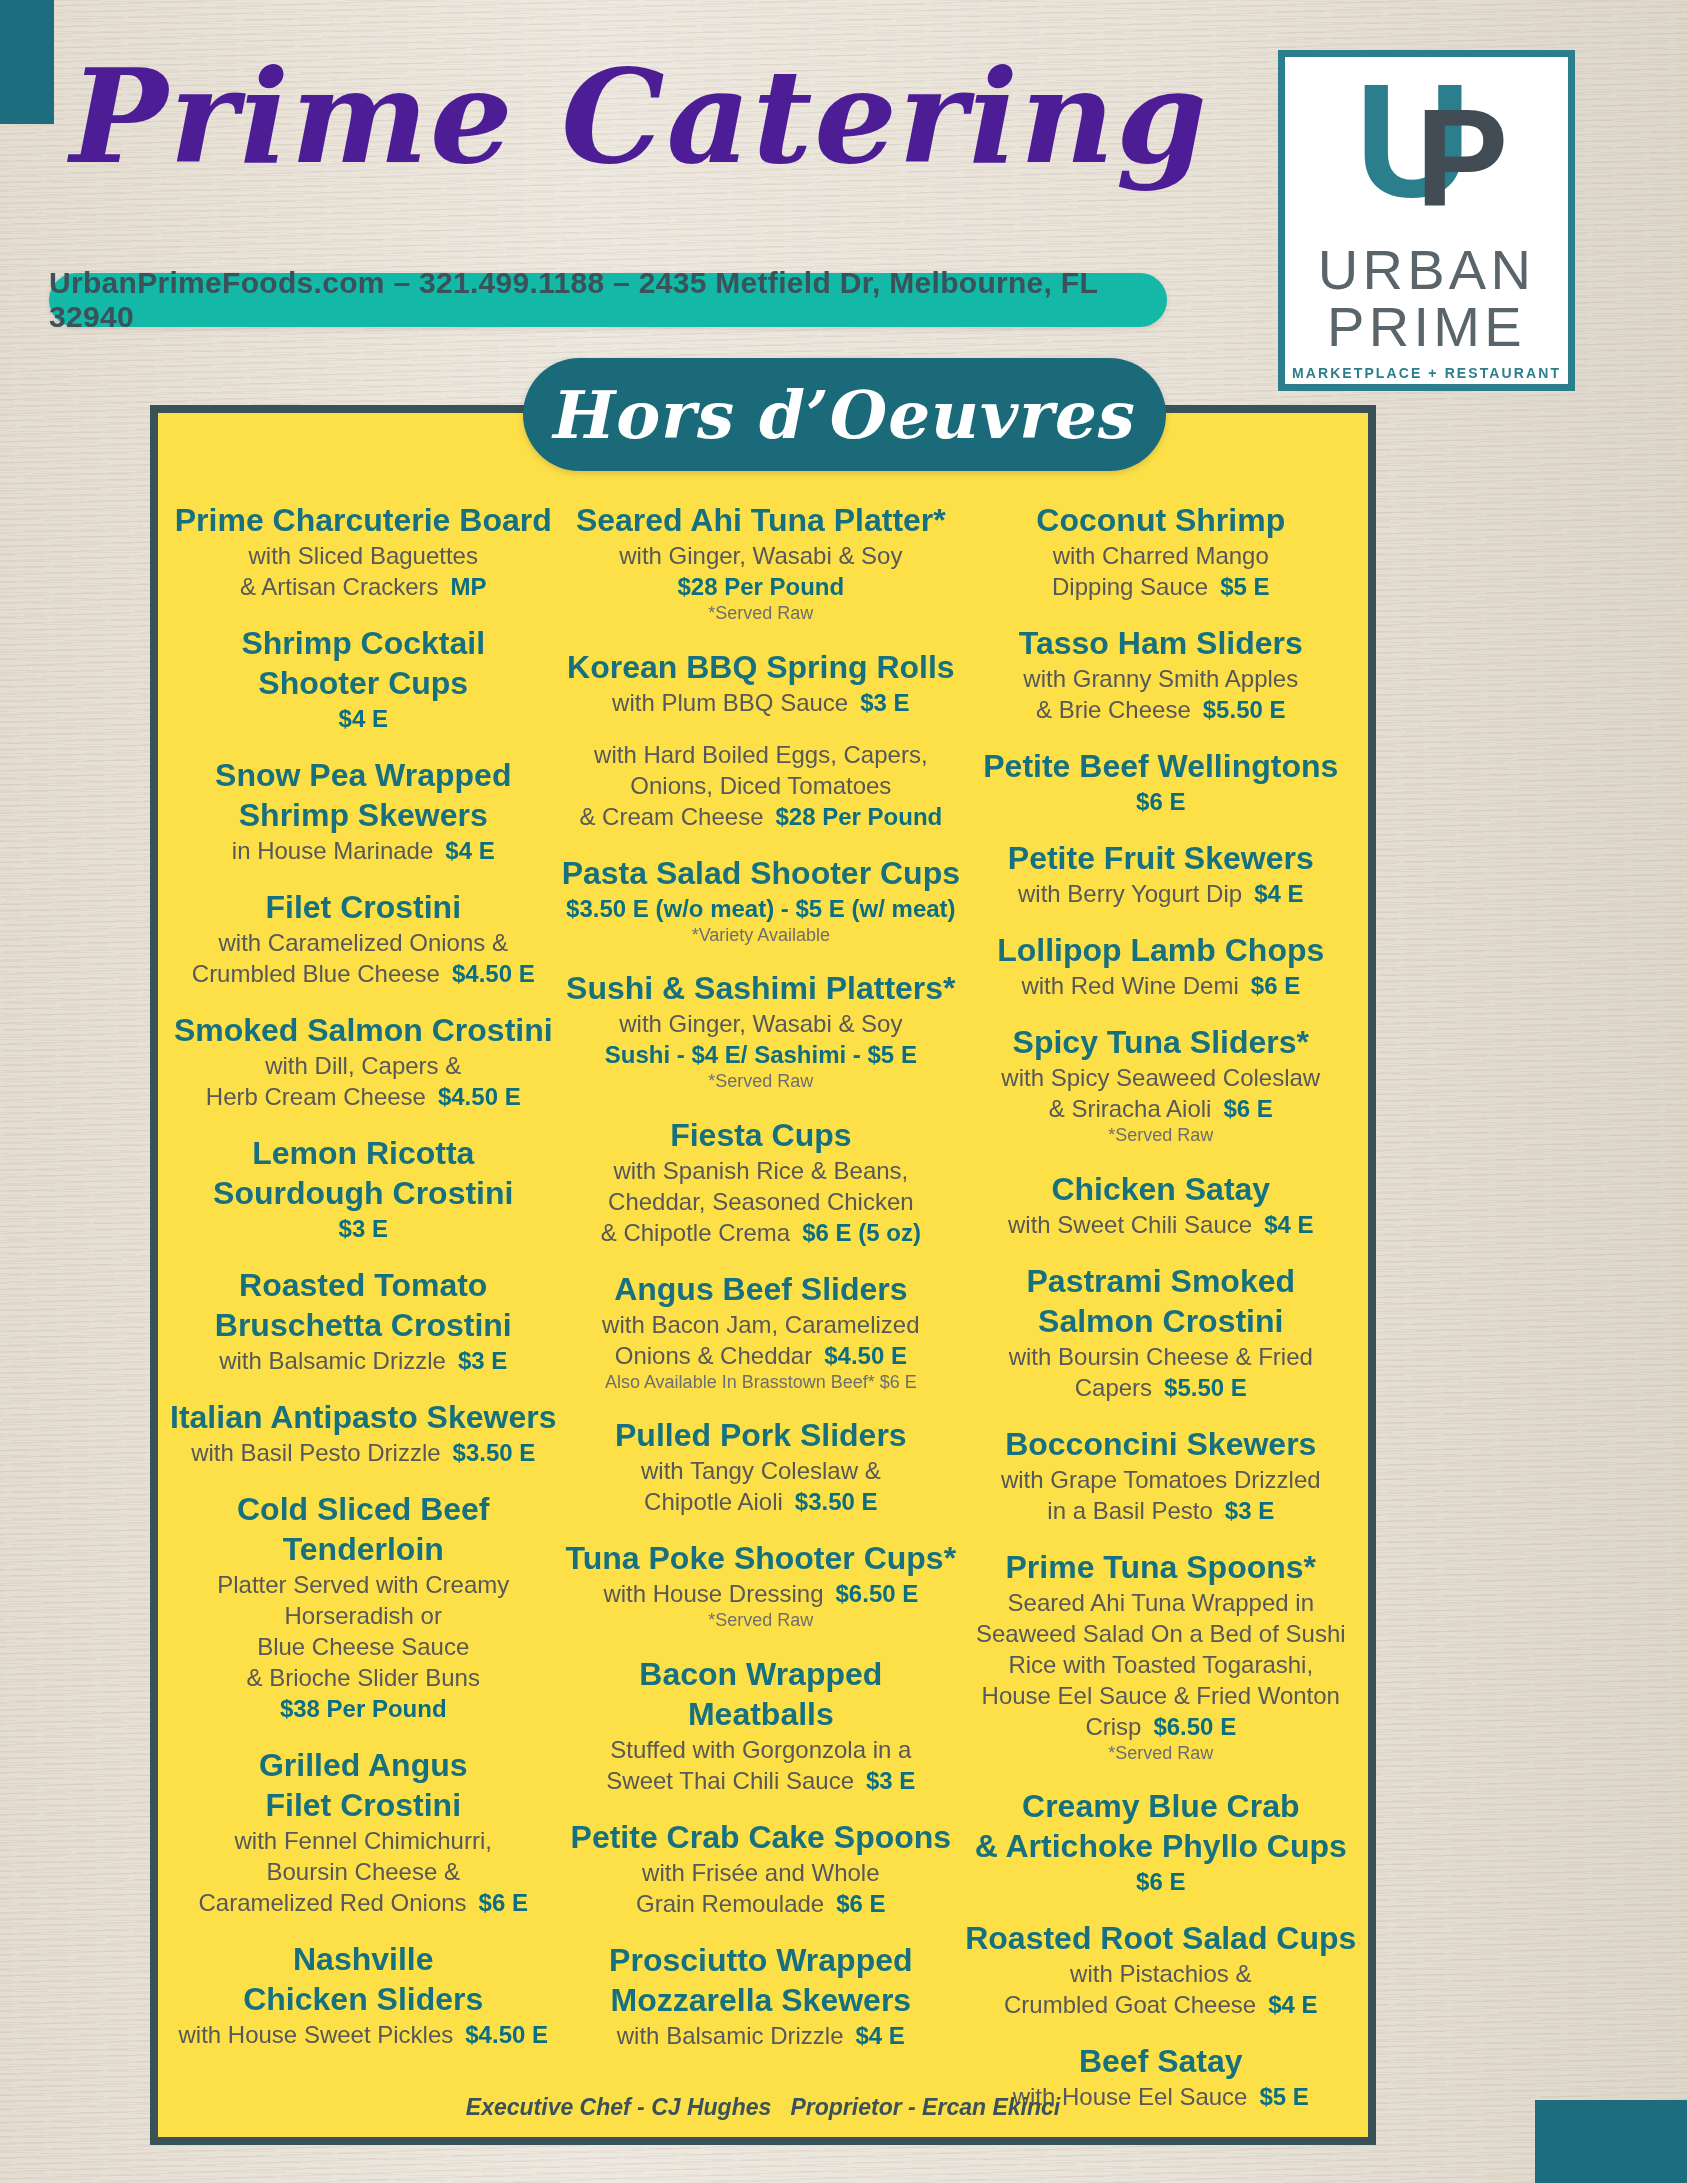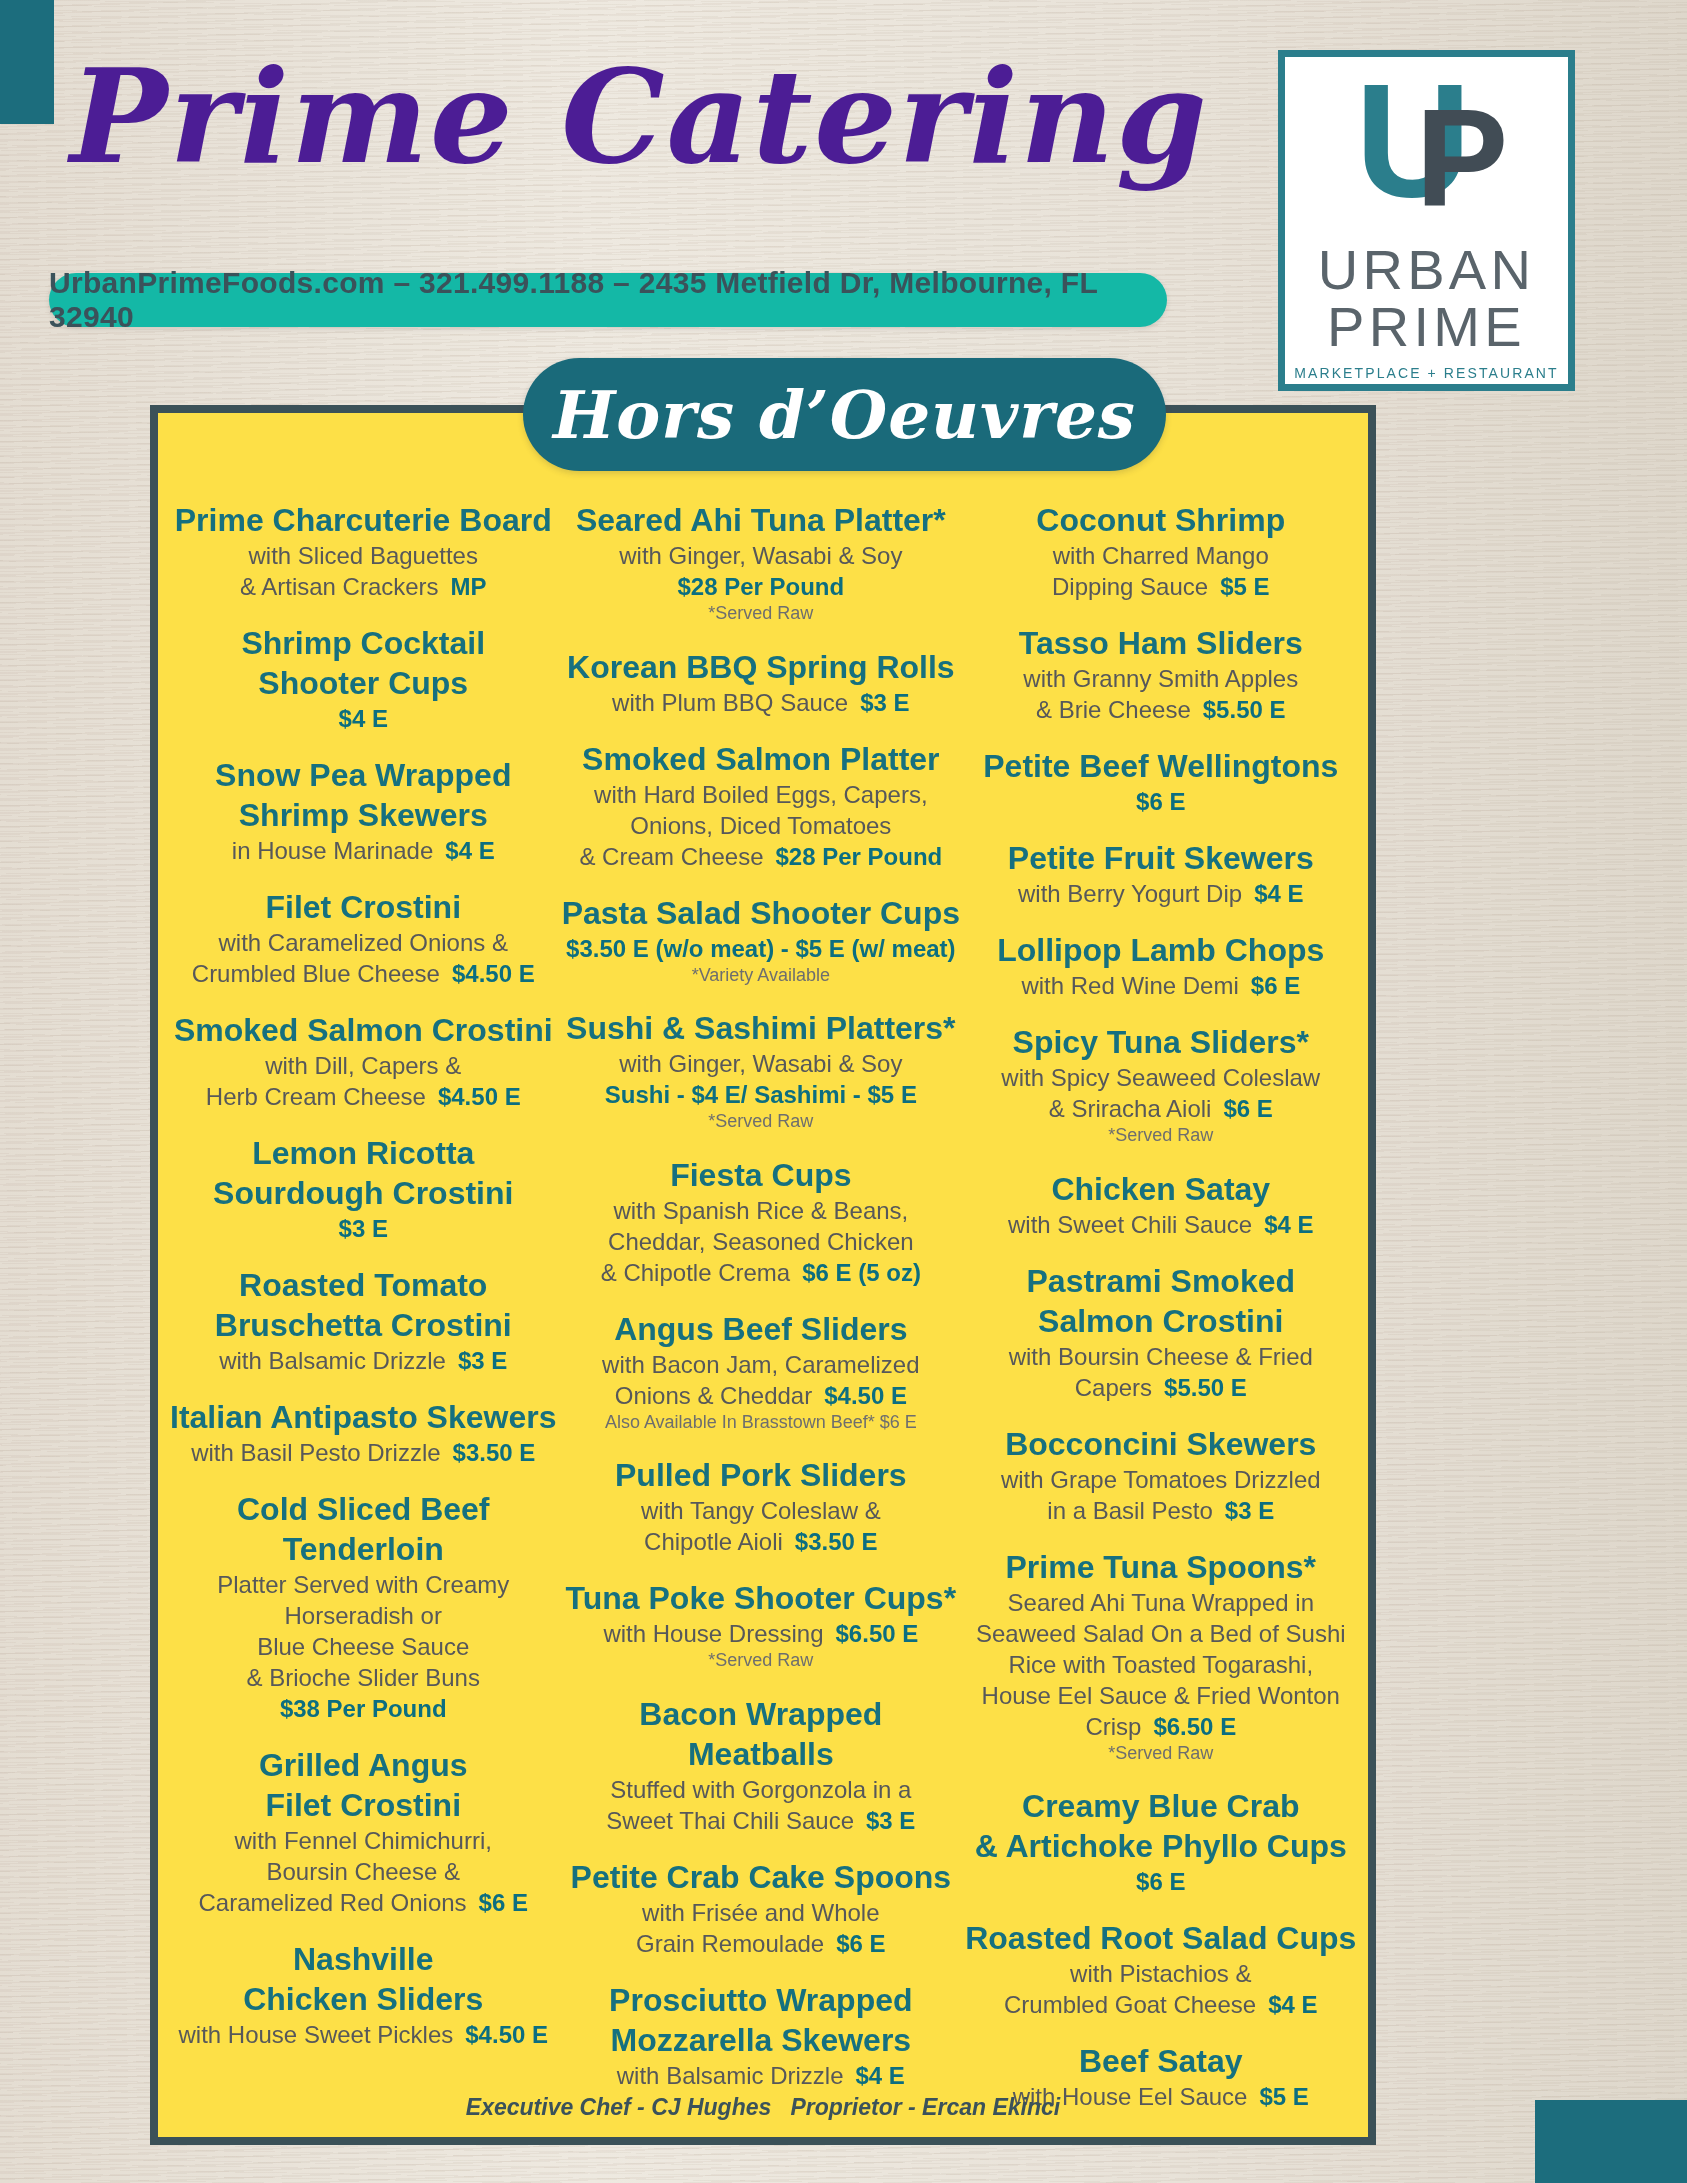--- a/index.html
+++ b/index.html
@@ -29,21 +29,21 @@
   }
   .logo-box{
     position:absolute;left:1278px;top:50px;width:297px;height:341px;z-index:2;
     background:#fff;border:7px solid #2b7e8c;box-sizing:border-box;
     display:flex;flex-direction:column;align-items:center;
   }
   .monogram{position:relative;height:172px;width:174px;margin-top:12px;}
   .mono-u{position:absolute;left:15.6px;top:-8.7px;font-size:161px;line-height:1;font-weight:bold;color:#2b7e8c;}
   .mono-p{position:absolute;left:76px;top:19px;font-size:139px;line-height:1;font-weight:bold;color:#414c55;}
   .logo-name{font-size:56px;line-height:57px;color:#5a646b;letter-spacing:4.3px;}
-  .logo-tagline{font-size:14px;color:#2b7e8c;font-weight:normal;letter-spacing:2.1px;margin-top:10.4px;}
+  .logo-tagline{font-size:14px;color:#2b7e8c;font-weight:bold;letter-spacing:2.1px;margin-top:10.4px;}
 
   .content-box{
     position:absolute;left:150px;top:405px;width:1226px;height:1740px;z-index:2;
     background:#fde047;border:8.7px solid #3b5158;box-sizing:border-box;
   }
   .banner-pill{
     position:absolute;left:523px;top:358px;width:643px;height:113px;z-index:3;
     background:#1a6a7a;border-radius:65px;box-shadow:0 2.6px 6px rgba(50,50,50,.18);
     display:flex;align-items:center;justify-content:center;
   }
@@ -151,21 +151,20 @@
           <div class="item-name">Seared Ahi Tuna Platter*</div>
           <div class="item-line">with Ginger, Wasabi &amp; Soy</div>
           <div class="item-line price-line">$28 Per Pound</div>
           <div class="item-note">*Served Raw</div>
         </div>
         <div class="menu-item">
           <div class="item-name">Korean BBQ Spring Rolls</div>
           <div class="item-line">with Plum BBQ Sauce<span class="price">$3 E</span></div>
         </div>
         <div class="menu-item">
-          <div class="item-name">Smoked Salmon Platter</div>
           <div class="item-line">with Hard Boiled Eggs, Capers,</div>
           <div class="item-line">Onions, Diced Tomatoes</div>
           <div class="item-line">&amp; Cream Cheese<span class="price">$28 Per Pound</span></div>
         </div>
         <div class="menu-item">
           <div class="item-name">Pasta Salad Shooter Cups</div>
           <div class="item-line price-line">$3.50 E (w/o meat) - $5 E (w/ meat)</div>
           <div class="item-note">*Variety Available</div>
         </div>
         <div class="menu-item">

